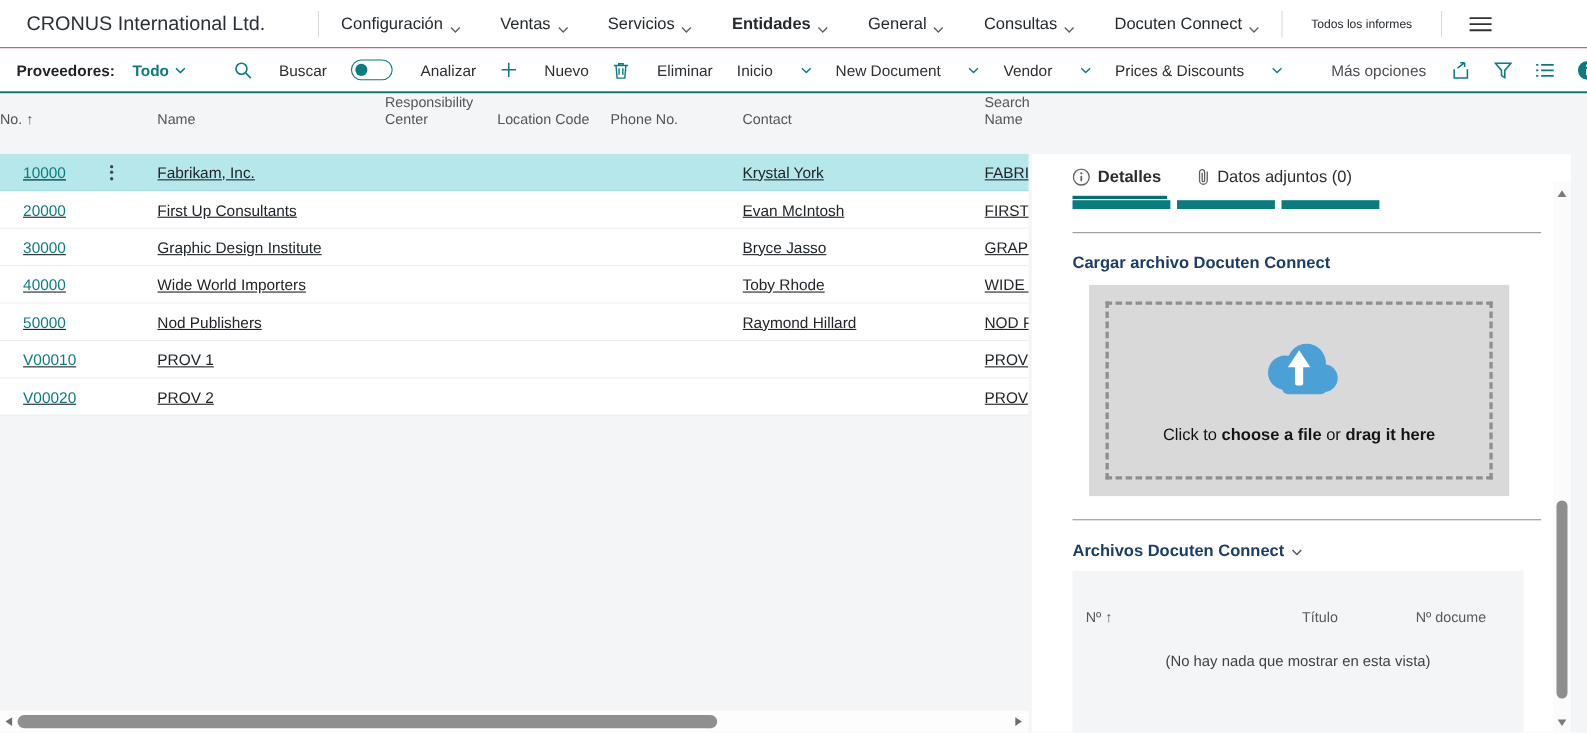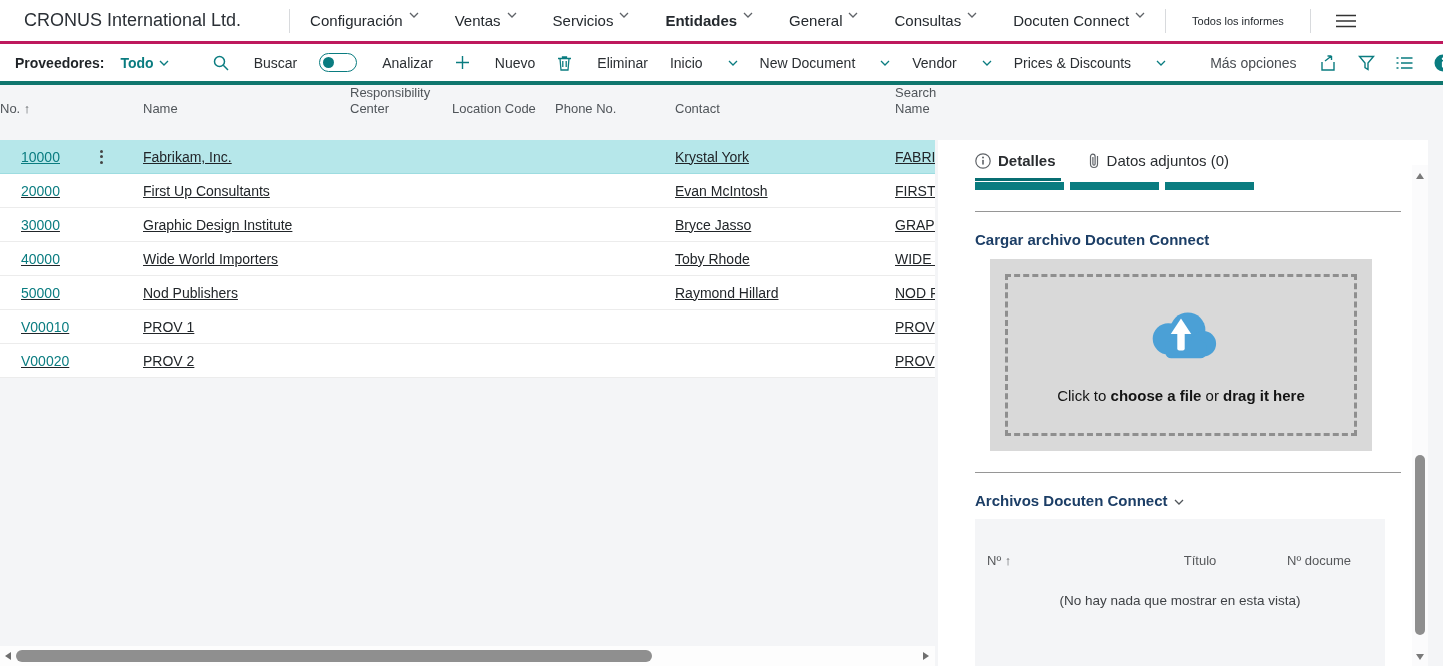--- a/index.html
+++ b/index.html
@@ -9,32 +9,32 @@
   }
   *{box-sizing:border-box; margin:0; padding:0;}
   html,body{width:1443px; height:666px; overflow:hidden; background:#fff;
     font-family:"Liberation Sans","DejaVu Sans",sans-serif; color:#24292e;}
   .vdiv{width:1px; height:24px; background:#d8dadd; display:inline-block;}
   svg{display:block;}
   .chev{width:10px; height:6px; color:#5f6368;}
 
   
   .topnav{height:44px; display:flex; align-items:center; padding:0 18px 0 24px;
-    border-bottom:3px solid #be185d; background:#fff;}
+    border-bottom:1px solid #be185d; background:#fff;}
   .brand{font-size:18px; color:#2b3036; margin-right:48px; white-space:nowrap; cursor:pointer;}
   .topnav nav{display:flex; align-items:center; gap:36px; margin:0 20px;}
-  .nav-item{display:flex; align-items:flex-start; gap:6px; font-size:15px; color:#24292e;
+  .nav-item{display:flex; align-items:flex-end; gap:6px; font-size:15px; color:#24292e;
     cursor:pointer; white-space:nowrap;}
   .nav-item.active{font-weight:bold;}
   .nav-reports{font-size:11px; margin:0 26px; cursor:pointer; white-space:nowrap;}
   .hamburger{margin-left:24px; cursor:pointer; color:#333;}
 
   
   .toolbar{height:41px; display:flex; align-items:center; gap:22px;
-    padding:0 14px 0 15px; background:#fff; border-bottom:4px solid #0f766e; font-size:14px;}
+    padding:0 14px 0 15px; background:#fff; border-bottom:2px solid #0f766e; font-size:14px;}
   .page-label{font-weight:bold; color:#1f2327; margin-right:-6px;}
   .view-filter{display:flex; align-items:center; gap:5px; color:var(--accent);
     font-weight:bold; cursor:pointer;}
   .view-filter .chev{color:var(--accent);}
   .tb-btn{display:flex; align-items:center; gap:25px; background:none; border:none;
     font:inherit; color:#2b2f33; cursor:pointer; white-space:nowrap;}
   .tb-btn svg{color:var(--accent);}
   .toggle{width:38px; height:19px; border:1.5px solid var(--accent); border-radius:10px;
     position:relative; display:inline-block; background:#fff; cursor:pointer;}
   .toggle .knob{position:absolute; left:3px; top:2.5px; width:11px; height:11px;

